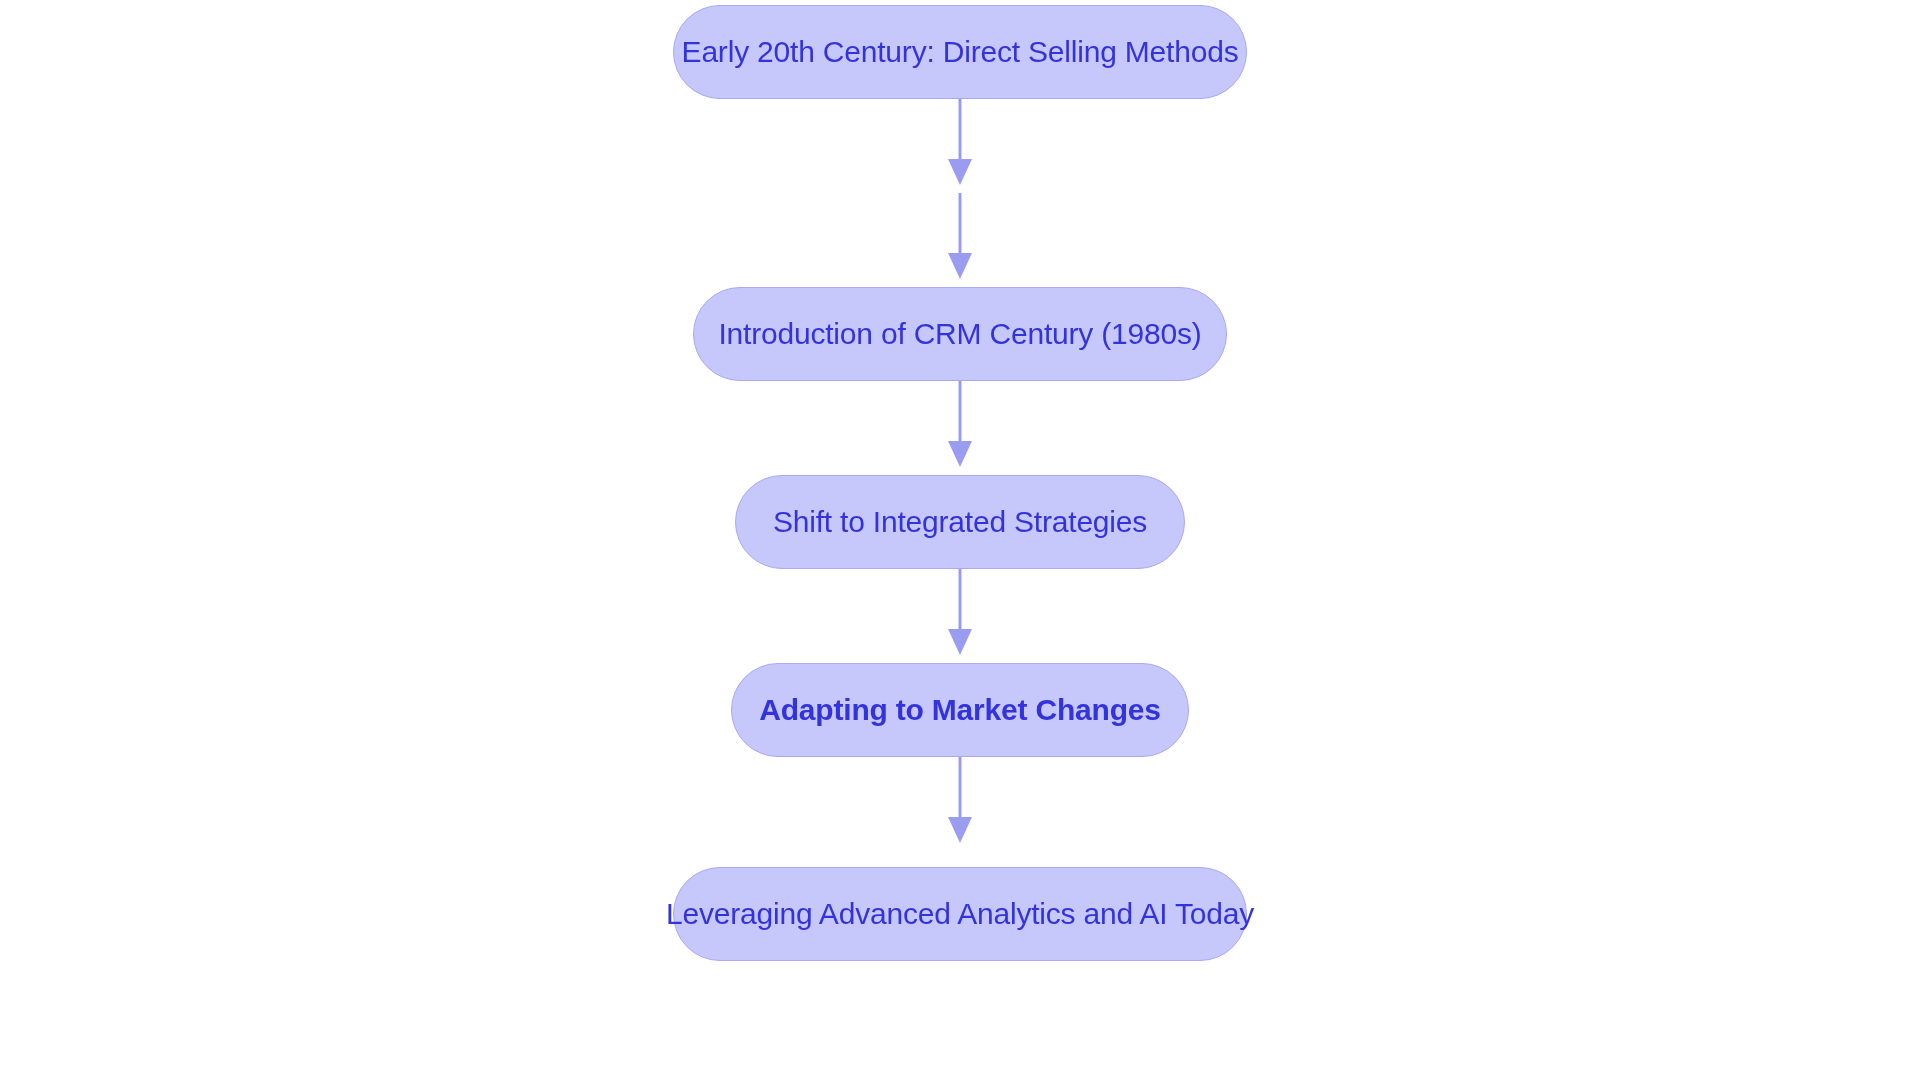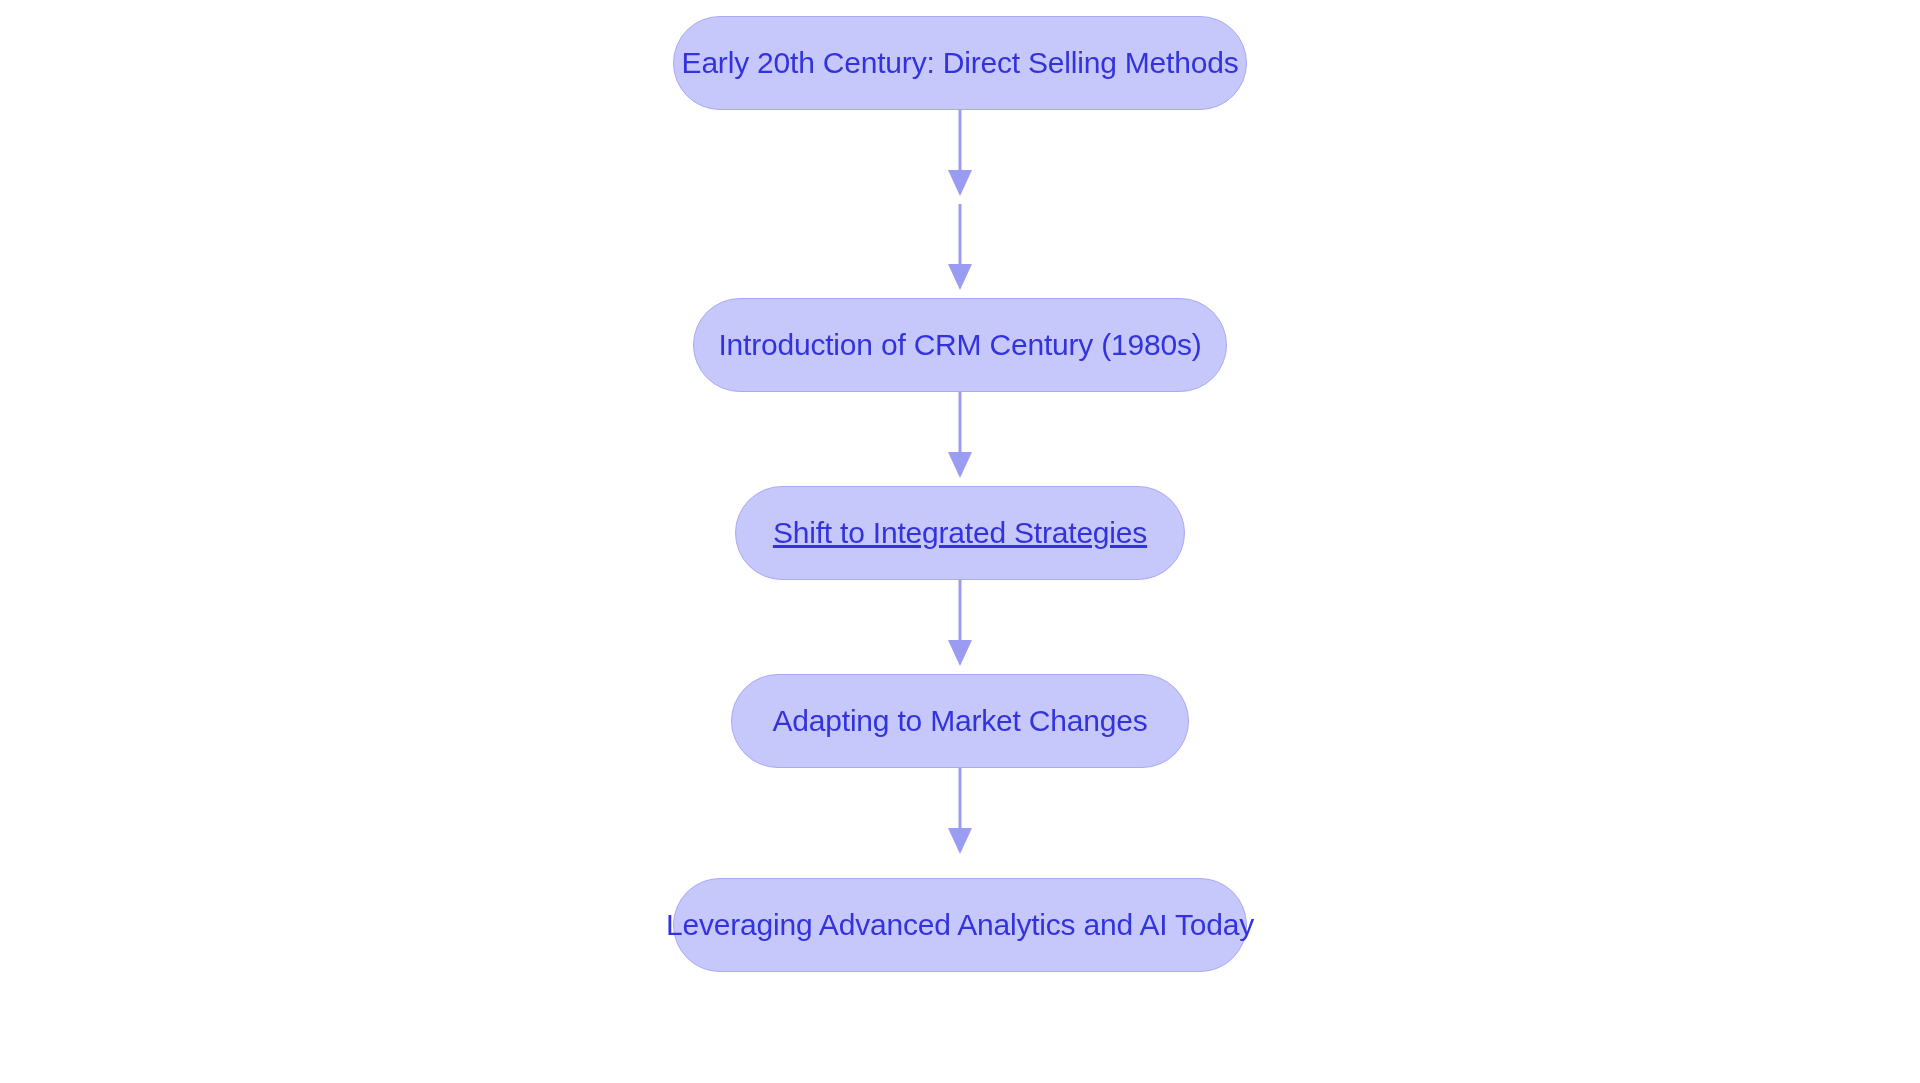--- a/index.html
+++ b/index.html
@@ -81,21 +81,21 @@
   .conn-head {
     fill: #9a9cf2;
   }
 </style>
 </head>
 <body>
 
 <div id="flowchart">
   <div class="flow-column">
 
-    <div class="node" style="width:574px; margin-top:16px;">
+    <div class="node" style="width:574px; margin-top:5px;">
       <span class="node-label">Early 20th Century: Direct Selling Methods</span>
     </div>
 
     <div class="connector">
       <svg viewBox="0 0 34 94" xmlns="http://www.w3.org/2000/svg" aria-hidden="true">
         <line class="conn-line" x1="17" y1="0" x2="17" y2="68"></line>
         <polygon class="conn-head" points="17,86 5,60 29,60"></polygon>
       </svg>
     </div>
 
@@ -111,32 +111,32 @@
       <span class="node-label">Introduction of CRM Century (1980s)</span>
     </div>
 
     <div class="connector">
       <svg viewBox="0 0 34 94" xmlns="http://www.w3.org/2000/svg" aria-hidden="true">
         <line class="conn-line" x1="17" y1="0" x2="17" y2="68"></line>
         <polygon class="conn-head" points="17,86 5,60 29,60"></polygon>
       </svg>
     </div>
 
-    <div class="node" style="width:450px;text-decoration:underline;">
+    <div class="node" style="width:450px;">
       <span class="node-label">Shift to Integrated Strategies</span>
     </div>
 
     <div class="connector">
       <svg viewBox="0 0 34 94" xmlns="http://www.w3.org/2000/svg" aria-hidden="true">
         <line class="conn-line" x1="17" y1="0" x2="17" y2="68"></line>
         <polygon class="conn-head" points="17,86 5,60 29,60"></polygon>
       </svg>
     </div>
 
-    <div class="node" style="width:458px;">
+    <div class="node" style="width:458px;font-weight:bold;">
       <span class="node-label">Adapting to Market Changes</span>
     </div>
 
     <div class="connector">
       <svg viewBox="0 0 34 94" xmlns="http://www.w3.org/2000/svg" aria-hidden="true">
         <line class="conn-line" x1="17" y1="0" x2="17" y2="68"></line>
         <polygon class="conn-head" points="17,86 5,60 29,60"></polygon>
       </svg>
     </div>
 

